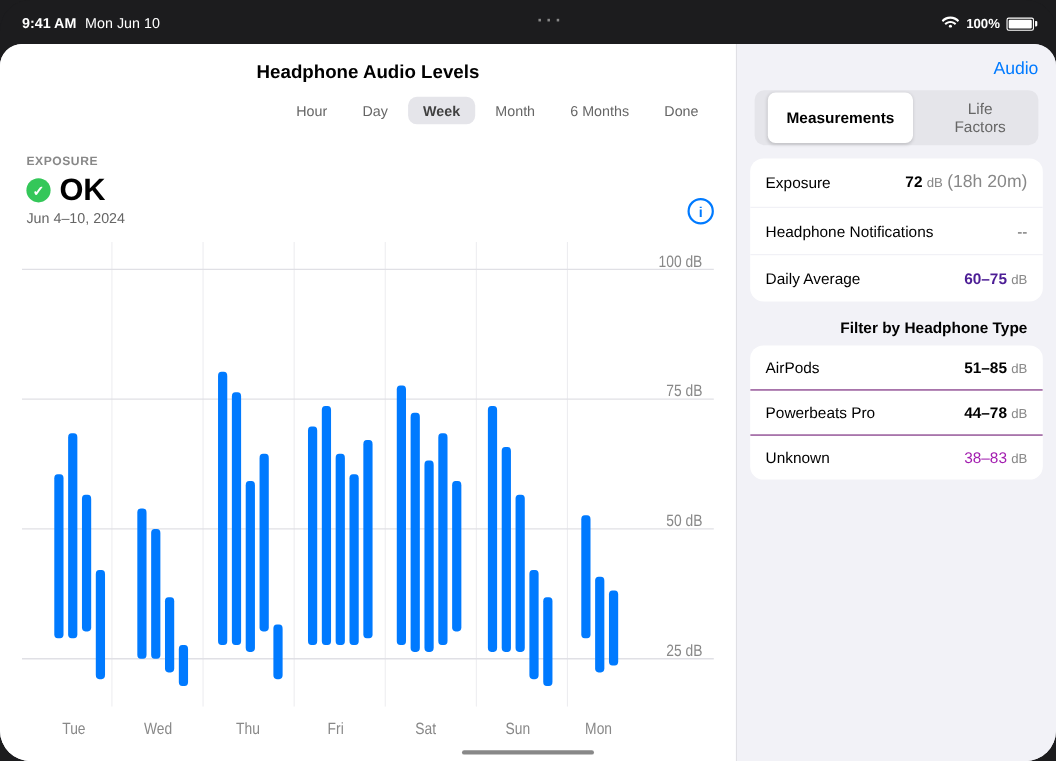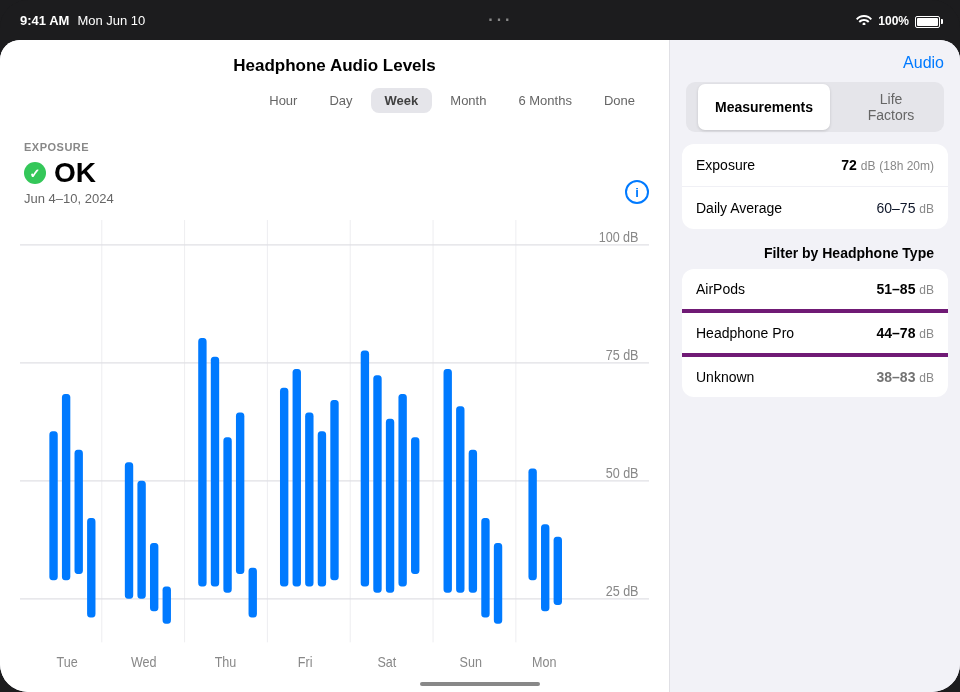--- a/index.html
+++ b/index.html
@@ -286,21 +286,21 @@
       background: white;
       border-radius: 12px;
       margin: 0 12px 8px;
       overflow: hidden;
     }
     .filter-row {
       display: flex;
       justify-content: space-between;
       align-items: center;
       padding: 12px 14px;
-      border-bottom: 4px solid #701a75;
+      border-bottom: 1px solid #701a75;
     }
     .filter-row:last-child { border-bottom: none; }
     .filter-label {
       font-size: 14px;
       color: #000;
     }
     .filter-value {
       font-size: 14px;
       color: #666;
     }
@@ -445,43 +445,47 @@
 
       <div class="segment-control">
         <button class="segment-btn active">Measurements</button>
         <button class="segment-btn">Life Factors</button>
       </div>
 
       <div class="metrics-card">
         <div class="metric-row">
           <span class="metric-label">Exposure</span>
           <span class="metric-value">
-            <span style="font-weight:600; color:#000;">72</span> <span style="font-size:12px; color:#888;">dB</span> <span style="font-size:12px; color:#888;">(18h 20m)</span>
+            <span style="font-weight:600; color:#000;">72</span> <span style="font-size:12px; color:#888;">dB</span> <span style="font-size:16px; color:#888;">(18h 20m)</span>
           </span>
+        </div>
+        <div class="metric-row">
+          <span class="metric-label">Headphone Notifications</span>
+          <span class="metric-value">--</span>
         </div>
         <div class="metric-row">
           <span class="metric-label">Daily Average</span>
           <span class="metric-value">
-            <span style="font-weight:400; color:#0f172a;">60–75</span> <span style="font-size:12px; color:#888;">dB</span>
+            <span style="font-weight:700; color:#4c1d95;">60–75</span> <span style="font-size:12px; color:#888;">dB</span>
           </span>
         </div>
       </div>
 
       <div class="section-header">Filter by Headphone Type</div>
       <div class="filter-card">
         <div class="filter-row">
           <span class="filter-label">AirPods</span>
           <span class="filter-value"><span style="font-weight:600; color:#000;">51–85</span> <span style="font-size:12px; color:#888;">dB</span></span>
         </div>
         <div class="filter-row">
-          <span class="filter-label">Headphone Pro</span>
+          <span class="filter-label">Powerbeats Pro</span>
           <span class="filter-value"><span style="font-weight:600; color:#000;">44–78</span> <span style="font-size:12px; color:#888;">dB</span></span>
         </div>
         <div class="filter-row">
           <span class="filter-label">Unknown</span>
-          <span class="filter-value"><span style="font-weight:700; color:#737373;">38–83</span> <span style="font-size:12px; color:#888;">dB</span></span>
+          <span class="filter-value"><span style="font-weight:400; color:#a21caf;">38–83</span> <span style="font-size:12px; color:#888;">dB</span></span>
         </div>
       </div>
     </div>
   </div>
 
   <div class="home-indicator"></div>
 </div>
 
 </body></html>

